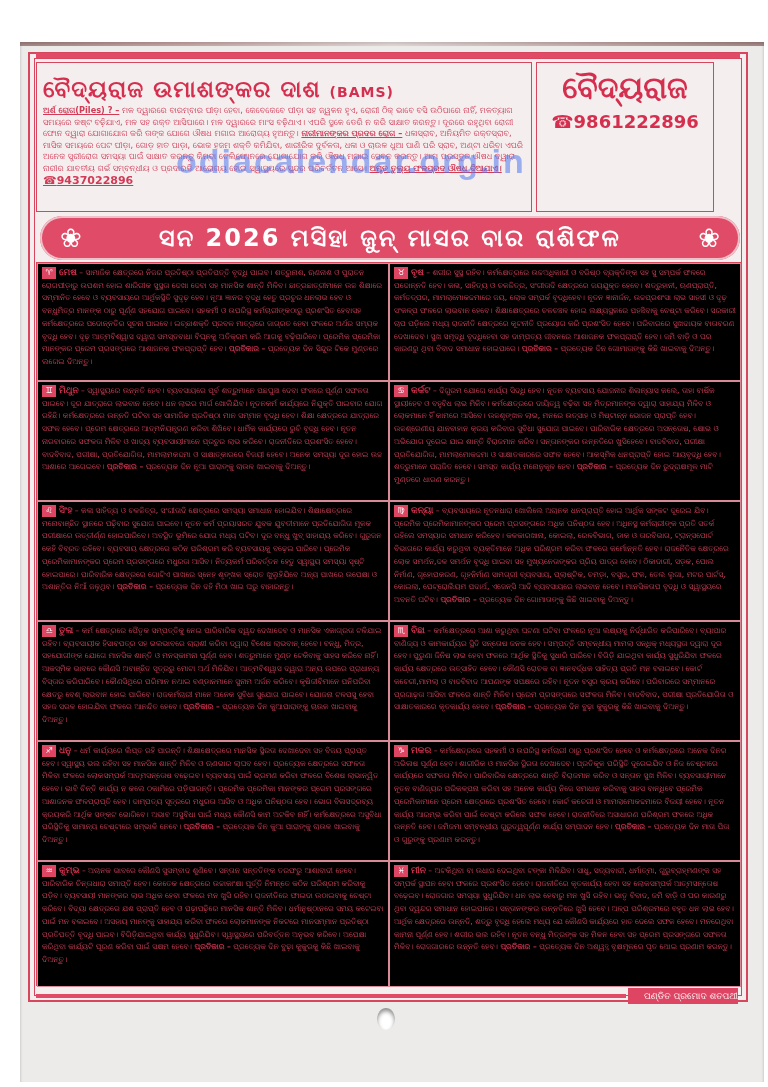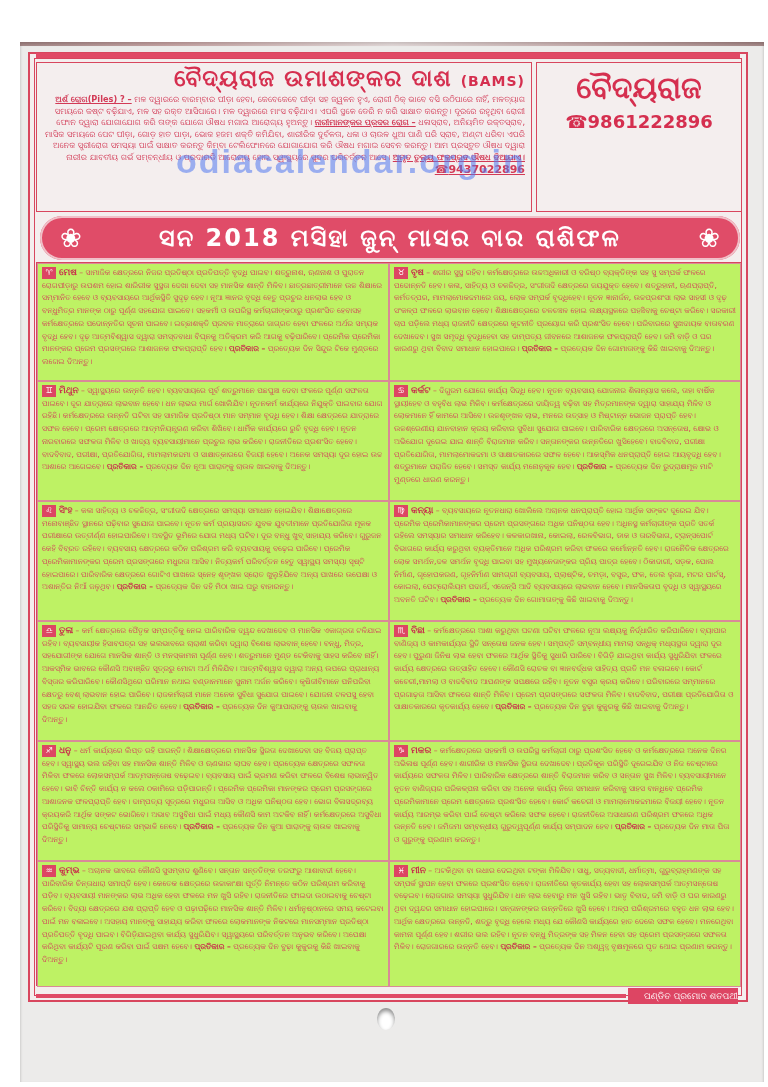--- a/index.html
+++ b/index.html
@@ -21,30 +21,30 @@
   }
   .frame-inner {
     position: absolute; left: 4px; top: 4px; right: 4px; bottom: 4px;
     border: 1px solid #d8465e;
   }
   .stripe-top { position:absolute; left:6px; right:6px; top:-1px; height:6px; background:#e04a66; }
 
   
   .ad {
     position: absolute; left: 36px; top: 62px; width: 496px; height: 150px;
-    border: 1.5px solid #d8465e; padding: 2px 6px;
-    color: #d23a56; font-size: 8.2px; line-height: 11.6px; text-align: right;
+    border: 1.5px solid #d8465e; padding: 13px 6px;
+    color: #d23a56; font-size: 8.2px; line-height: 11.6px;
   }
   .ad-title { font-size: 23px; font-weight: bold; color: #d52f4f; line-height: 26px; letter-spacing: 1px; }
   .ad-title .bams { font-size: 14px; }
   .ad-body b { font-weight: bold; text-decoration: underline; }
   .ad-phone { font-weight: bold; font-size: 11px; text-decoration: underline; }
 
   .clinic {
-    position: absolute; left: 536px; top: 62px; width: 206px; height: 150px;
+    position: absolute; left: 536px; top: 62px; width: 178px; height: 150px;
     border: 1.5px solid #d8465e; text-align: center; color: #d52f4f;
   }
   .clinic-name { font-size: 30px; font-weight: bold; line-height: 38px; margin-top: 6px; }
   .clinic-sub { display:flex; align-items:center; justify-content:center; gap:10px; font-size: 17px; font-weight:bold; line-height:24px; }
   .cross { width: 22px; height: 22px; border-radius: 50%; border: 1.5px solid #d52f4f; position: relative; background:#f8ecec; }
   .cross::before, .cross::after { content:""; position:absolute; background:#e0304e; }
   .cross::before { left: 8px; top: 3px; width: 4px; height: 14px; }
   .cross::after { left: 3px; top: 8px; width: 14px; height: 4px; }
   .clinic-addr { font-size: 8.5px; line-height: 12px; margin-top: 3px; padding: 0 4px; }
   .clinic-phone { font-size: 18px; font-weight: bold; margin-top: 4px; }
@@ -68,21 +68,21 @@
 
   
   .grid {
     position: absolute; left: 36px; top: 262px; width: 706px; height: 724px;
     display: grid; grid-template-columns: 1fr 1fr; grid-template-rows: 118px 120px 120px 120px 120px 126px;
     border: 1px solid #d8465e;
   }
   .cell {
     border: 1px solid #d98a98; padding: 2px 4px 2px 4px;
     font-size: 7.6px; line-height: 12.7px; color: #d2405a; overflow: hidden;
-    background: #bef264;
+    background: #000000;
   }
   .cell .sign-icon {
     display: inline-block; width: 14px; height: 12px; background: #dd4563; color: #fff;
     font-size: 8px; line-height: 12px; text-align: center; vertical-align: middle; margin-right: 3px;
   }
   .cell .sign-name { font-weight: bold; color: #c8304c; font-size: 9px; }
   .cell .remedy-label { font-weight: bold; color: #c8304c; }
 
   .author {
     position: absolute; left: 628px; top: 988px; width: 110px; height: 16px;
@@ -124,21 +124,21 @@
 
 <div class="clinic">
   <div class="clinic-name">ବୈଦ୍ୟରାଜ</div>
   <div class="clinic-phone"><span>☎</span><span>9861222896</span></div>
 </div>
 
 <div class="watermark">odiacalendar.org.in</div>
 
 <div class="banner">
   <span class="flourish">❀</span>
-  <span class="banner-title">ସନ 2018 ମସିହା ଜୁନ୍ ମାସର ବାର ରାଶିଫଳ</span>
+  <span class="banner-title">ସନ 2026 ମସିହା ଜୁନ୍ ମାସର ବାର ରାଶିଫଳ</span>
   <span class="flourish">❀</span>
 </div>
 
 <div class="grid">
   <div class="cell"><span class="sign-icon">♈</span><span class="sign-name">ମେଷ</span> – <span>ସାମାଜିକ କ୍ଷେତ୍ରରେ ନିଜର ପ୍ରତିଷ୍ଠା ପ୍ରତିପତ୍ତି ବୃଦ୍ଧି ପାଇବ। ଶତ୍ରୁନାଶ, ଋଣନାଶ ଓ ପୁରାତନ ରୋଗପୀଡ଼ାରୁ ଉପଶମ ହୋଇ ଶାରିରୀକ ସୁସ୍ଥତା ଦେଖା ଦେବା ସହ ମାନସିକ ଶାନ୍ତି ମିଳିବ। ଛାତ୍ରଛାତ୍ରୀମାନେ ଉଚ୍ଚ ଶିକ୍ଷାରେ ସମ୍ମାନିତ ହେବେ ଓ ବ୍ୟବସାୟରେ ଆର୍ଥିକସ୍ଥିତି ସୁଦୃଢ଼ ହେବ। ନୂଆ ଜ୍ଞାନର ବୃଦ୍ଧି ହେତୁ ପ୍ରଚୁର ଧନଲାଭ ହେବ ଓ ବନ୍ଧୁମିତ୍ର ମାନଙ୍କ ଠାରୁ ପୂର୍ଣ୍ଣ ସହଯୋଗ ପାଇବେ। ସହକର୍ମୀ ଓ ଉପରିସ୍ଥ କର୍ମଚାରୀଙ୍କଠାରୁ ପ୍ରଶଂସିତ ହେବାସହ କର୍ମକ୍ଷେତ୍ରରେ ପଦୋନ୍ନତିର ସୂଚନା ପାଇବେ। ଇଚ୍ଛାଶକ୍ତି ପ୍ରବଳ ମାତ୍ରାରେ ଜାଗ୍ରତ ହେବା ଫଳରେ ଅର୍ଥର ସମ୍ୟକ ବୃଦ୍ଧି ହେବ। ଦୃଢ଼ ଆତ୍ମବିଶ୍ୱାସ ଦ୍ୱାରା ସମସ୍ତବାଧା ବିଘ୍ନକୁ ଅତିକ୍ରମ କରି ଆଗକୁ ବଢ଼ିପାରିବେ। ପ୍ରେମିକ ପ୍ରେମିକା ମାନଙ୍କର ପ୍ରେମ ପ୍ରସଙ୍ଗରେ ଆଶାଜନକ ଫଳପ୍ରାପ୍ତି ହେବ।</span> <span class="remedy-label">ପ୍ରତିକାର –</span> <span>ପ୍ରତ୍ୟେକ ଦିନ ସିନ୍ଦୁର ଟିକେ ମୁଣ୍ଡରେ ଲଗେଇ ଦିଅନ୍ତୁ।</span></div>
   <div class="cell"><span class="sign-icon">♉</span><span class="sign-name">ବୃଷ</span> – <span>ଶରୀର ସୁସ୍ଥ ରହିବ। କର୍ମକ୍ଷେତ୍ରରେ ଉଚ୍ଚଅଧିକାରୀ ଓ ବରିଷ୍ଠ ବ୍ୟକ୍ତିଙ୍କ ସହ ସୁ ସମ୍ପର୍କ ଫଳରେ ପଦୋନ୍ନତି ହେବ। କଳା, ସାହିତ୍ୟ ଓ ଚଳଚ୍ଚିତ୍ର, ସଂଗୀତାଦି କ୍ଷେତ୍ରରେ ଜୟଯୁକ୍ତ ହେବେ। ଶତ୍ରୁହାନୀ, ଋଣପ୍ରାପ୍ତି, କର୍ମତତ୍ପର, ମାମଲାମୋକଦ୍ଦମାରେ ଜୟ, ଲୋକ ସମ୍ପର୍କ ବୃଦ୍ଧିହେବ। ନୂତନ ଜ୍ଞାନାର୍ଜନ, ଉଚ୍ଚପ୍ରଶଂସା ଲାଭ ସାହସୀ ଓ ଦୃଢ଼ ସଂକଳ୍ପ ଫଳରେ ଲାଭବାନ ହେବେ। ଶିକ୍ଷାକ୍ଷେତ୍ରରେ ଚଳଚଞ୍ଚଳ ହୋଇ ଲକ୍ଷ୍ୟସ୍ଥଳରେ ପହଞ୍ଚିବାକୁ ଚେଷ୍ଟା କରିବେ। ସରକାରୀ ଚାପ ପଡ଼ିଲେ ମଧ୍ୟ ରାଜନୀତି କ୍ଷେତ୍ରରେ କୂଟନୀତି ପ୍ରୟୋଗ କରି ପ୍ରଶଂସିତ ହେବେ। ପରିବାରରେ ସୁଖଦାୟକ ବାତାବରଣ ଦେଖାଦେବ। ସୁଖ ସମୃଦ୍ଧି ବୃଦ୍ଧିହେବା ସହ ଦାମ୍ପତ୍ୟ ଜୀବନରେ ଆଶାଜନକ ଫଳପ୍ରାପ୍ତି ହେବ। ଜମି ବାଡ଼ି ଓ ଘର କାରଣରୁ ଥିବା ବିବାଦ ସମାଧାନ ହୋଇପାରେ।</span> <span class="remedy-label">ପ୍ରତିକାର –</span> <span>ପ୍ରତ୍ୟେକ ଦିନ ଗୋମାତାଙ୍କୁ କିଛି ଖାଇବାକୁ ଦିଅନ୍ତୁ।</span></div>
   <div class="cell"><span class="sign-icon">♊</span><span class="sign-name">ମିଥୁନ</span> – <span>ସ୍ୱାସ୍ଥ୍ୟରେ ଉନ୍ନତି ହେବ। ବ୍ୟବସାୟରେ ପୂର୍ବ ଶତ୍ରୁମାନେ ପଛଘୁଞ୍ଚା ଦେବା ଫଳରେ ପୂର୍ଣ୍ଣ ସଫଳତା ପାଇବେ। ଦୂର ଯାତ୍ରାରେ ଲାଭବାନ ହେବେ। ଧନ ଲାଭର ମାର୍ଗ ଖୋଲିଯିବ। ନୂତନକର୍ମ କାର୍ଯ୍ୟରେ ନିଯୁକ୍ତି ପାଇବାର ଯୋଗ ରହିଛି। କର୍ମକ୍ଷେତ୍ରରେ ଉନ୍ନତି ଘଟିବା ସହ ସାମାଜିକ ପ୍ରତିଷ୍ଠା ମାନ ସମ୍ମାନ ବୃଦ୍ଧି ହେବ। ଶିକ୍ଷା କ୍ଷେତ୍ରରେ ଯାତ୍ରାରେ ସଫଳ ହେବେ। ପ୍ରେମ କ୍ଷେତ୍ରରେ ଆତ୍ମନିୟନ୍ତ୍ରଣ କରିବା ଶିଖିବେ। ଧାର୍ମିକ କାର୍ଯ୍ୟରେ ରୁଚି ବୃଦ୍ଧି ହେବ। ନୂତନ ନାରବାରରେ ସଫଳତା ମିଳିବ ଓ ଖାଦ୍ୟ ବ୍ୟବସାୟୀମାନେ ପ୍ରଚୁର ଲାଭ କରିବେ। ରାଜନୀତିରେ ପ୍ରଶଂସିତ ହେବେ। ବାଦବିବାଦ, ପରୀକ୍ଷା, ପ୍ରତିଯୋଗିତା, ମାମଲାମକଦ୍ଦମା ଓ ସାକ୍ଷାତ୍କାରରେ ବିଜୟୀ ହେବେ। ଅନେକ ସମସ୍ୟା ଦୂର ହୋଇ ଉଚ୍ଚ ଆଶାରେ ଆଗେଇବେ।</span> <span class="remedy-label">ପ୍ରତିକାର –</span> <span>ପ୍ରତ୍ୟେକ ଦିନ ନୂଆ ପାରାଙ୍କୁ ଚାଉଳ ଖାଇବାକୁ ଦିଅନ୍ତୁ।</span></div>
   <div class="cell"><span class="sign-icon">♋</span><span class="sign-name">କର୍କଟ</span> – <span>ଦିଗ୍ଭ୍ରମ ଯୋଗେ କାର୍ଯ୍ୟ ସିଦ୍ଧି ହେବ। ନୂତନ ବ୍ୟବସାୟ ଯୋଜନାର ଶିଳାନ୍ୟାସ କଲେ, ତାହା ବାର୍ଷିକ ସ୍ଥାୟୀହେବ ଓ ବହୁବିଧ ଲାଭ ମିଳିବ। କର୍ମକ୍ଷେତ୍ରରେ ଦାୟିତ୍ୱ ବଢ଼ିବା ସହ ମିତ୍ରମାନଙ୍କ ଦ୍ୱାରା ସାହାଯ୍ୟ ମିଳିବ ଓ ଲୋକମାନେ ହିଁ କାମରେ ଆସିବେ। ଉଚ୍ଚଶୃଙ୍ଖଳ ଲାଭ, ମନରେ ଉତ୍ସାହ ଓ ମିଷ୍ଟାନ୍ନ ଭୋଜନ ପ୍ରାପ୍ତି ହେବ। ଉଚ୍ଚଶ୍ରେଣୀୟ ଯାନବାହାନ କ୍ରୟ କରିବାର ସୁବିଧା ସୁଯୋଗ ପାଇବେ। ପାରିବାରିକ କ୍ଷେତ୍ରରେ ଅସନ୍ତୋଷ, କ୍ଷୋଭ ଓ ଅଭିଯୋଗ ଦୂରେଇ ଯାଇ ଶାନ୍ତି ବିରାଜମାନ କରିବ। ସନ୍ତାନଙ୍କର ଉନ୍ନତିରେ ଖୁସିହେବେ। ବାଦବିବାଦ, ପରୀକ୍ଷା ପ୍ରତିଯୋଗିତା, ମାମଲାମୋକଦ୍ଦମା ଓ ସାକ୍ଷାତକାରରେ ସଫଳ ହେବେ। ଆକସ୍ମିକ ଧନପ୍ରାପ୍ତି ହୋଇ ଆୟବୃଦ୍ଧି ହେବ। ଶତ୍ରୁମାନେ ପରାଜିତ ହେବେ। ସମସ୍ତ କାର୍ଯ୍ୟ ମନୋନୁକୂଳ ହେବ।</span> <span class="remedy-label">ପ୍ରତିକାର –</span> <span>ପ୍ରତ୍ୟେକ ଦିନ ରୁଦ୍ରାକ୍ଷମୂଳ ମାଟି ମୁଣ୍ଡରେ ଧାରଣ କରନ୍ତୁ।</span></div>
   <div class="cell"><span class="sign-icon">♌</span><span class="sign-name">ସିଂହ</span> – <span>କଳା ସାହିତ୍ୟ ଓ ଚଳଚ୍ଚିତ୍ର, ସଂଗୀତାଦି କ୍ଷେତ୍ରରେ ସମସ୍ୟା ସମାଧାନ ହୋଇଯିବ। ଶିକ୍ଷାକ୍ଷେତ୍ରରେ ମନୋବାଞ୍ଛିତ ସ୍ଥାନରେ ପଢ଼ିବାର ସୁଯୋଗ ପାଇବେ। ନୂତନ କର୍ମ ପ୍ରୟାସରତ ଯୁବକ ଯୁବତୀମାନେ ପ୍ରତିଯୋଗିତା ମୂଳକ ପରୀକ୍ଷାରେ ଉତ୍ତୀର୍ଣ୍ଣ ହୋଇପାରିବେ। ଅବସ୍ଥିତ ଭୂମିରେ ଯୋଗ ମଧ୍ୟ ଘଟିବ। ଦୂର ବନ୍ଧୁ ଖୁବ୍ ସାହାଯ୍ୟ କରିବେ। ଗୁରୁଜନ କେହି ବିବ୍ରତ ରହିବେ। ବ୍ୟବସାୟ କ୍ଷେତ୍ରରେ କଠିନ ପରିଶ୍ରମ କରି ବ୍ୟବସାୟକୁ ବଢ଼େଇ ପାରିବେ। ପ୍ରେମିକ ପ୍ରେମିକାମାନଙ୍କର ପ୍ରେମ ପ୍ରସଙ୍ଗରେ ମଧୁରତା ଆସିବ। ନିତ୍ୟକର୍ମ ପରିବର୍ତ୍ତନ ହେତୁ ସ୍ୱାସ୍ଥ୍ୟ ସମସ୍ୟା ସୃଷ୍ଟି ହୋଇପାରେ। ପାରିବାରିକ କ୍ଷେତ୍ରରେ ଗୋଟିଏ ପାଖରେ ସ୍ନେହ ଶୃଙ୍ଖଳ ସ୍ରୋତ ଖୁଲୁହିଯିବେ ଅନ୍ୟ ପାଖରେ ଉପେକ୍ଷା ଓ ଅଶାନ୍ତିର ନିଆଁ ଜଳୁଥିବ।</span> <span class="remedy-label">ପ୍ରତିକାର –</span> <span>ପ୍ରତ୍ୟେକ ଦିନ ଦହି ମିଠା ଖାଇ ଘରୁ ବାହାରନ୍ତୁ।</span></div>
   <div class="cell"><span class="sign-icon">♍</span><span class="sign-name">କନ୍ୟା</span> – <span>ବ୍ୟବସାୟରେ ନୂତନଧାରା ଖୋଲିଲେ ଅଚାନକ ଧନପ୍ରାପ୍ତି ହୋଇ ଆର୍ଥିକ ସଙ୍କଟ ଦୂରେଇ ଯିବ। ପ୍ରେମିକ ପ୍ରେମିକାମାନଙ୍କର ପ୍ରେମ ପ୍ରସଙ୍ଗରେ ଅଧିକ ଘନିଷ୍ଠତା ହେବ। ଅଧିନସ୍ଥ କର୍ମଚାରୀଙ୍କ ପ୍ରତି ସତର୍କ ରହିଲେ ସମସ୍ୟାର ସମାଧାନ କରିହେବ। କଳକାରଖାନା, କୋଇଲା, ରେଳବିଭାଗ, ଡାକ ଓ ତାରବିଭାଗ, ଟ୍ରାନ୍ସପୋର୍ଟ ବିଭାଗରେ କାର୍ଯ୍ୟ କରୁଥିବା ବ୍ୟକ୍ତିମାନେ ଅଧିକ ପରିଶ୍ରମ କରିବା ଫଳରେ କର୍ମୋନ୍ନତି ହେବ। ରାଜନୈତିକ କ୍ଷେତ୍ରରେ ଲୋକ ସମର୍ଥନ,ଦଳ ସମର୍ଥନ ବୃଦ୍ଧି ପାଇବା ସହ ମୁଖ୍ୟନେତାଙ୍କର ପ୍ରିୟ ପାତ୍ର ହେବେ। ଠିକାଦାରୀ, ସଡ଼କ, ପୋଲ ନିର୍ମାଣ, ଗୃହୋପକରଣ, ଗୃହନିର୍ମାଣ ସାମଗ୍ରୀ ବ୍ୟବସାୟ, ପ୍ଲାଷ୍ଟିକ, ଚମଡ଼ା, ବସ୍ତ୍ର, ଫଳ, ତେଲ ଲୁଗା, ମଟର ପାର୍ଟସ୍, କୋଇଲା, ପେଟ୍ରୋଲିୟମ ପଦାର୍ଥ, ଏଜେନ୍ସି ଆଦି ବ୍ୟବସାୟରେ ଲାଭବାନ ହେବେ। ମାନସିକତାପ ବୃଦ୍ଧି ଓ ସ୍ୱାସ୍ଥ୍ୟରେ ଅବନତି ଘଟିବ।</span> <span class="remedy-label">ପ୍ରତିକାର –</span> <span>ପ୍ରତ୍ୟେକ ଦିନ ଗୋମାତାଙ୍କୁ କିଛି ଖାଇବାକୁ ଦିଅନ୍ତୁ।</span></div>

